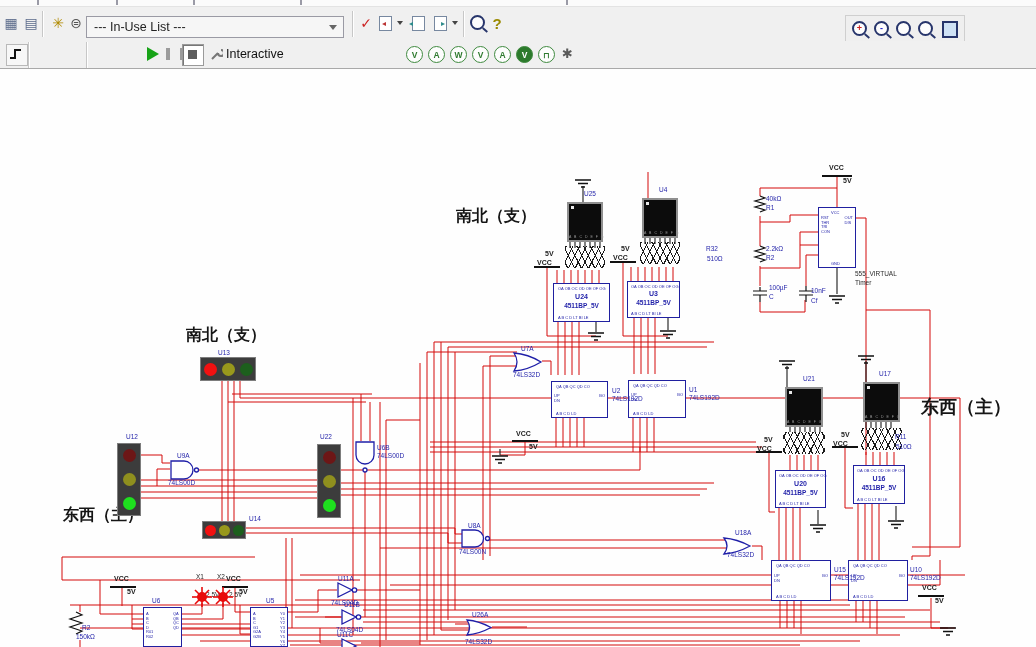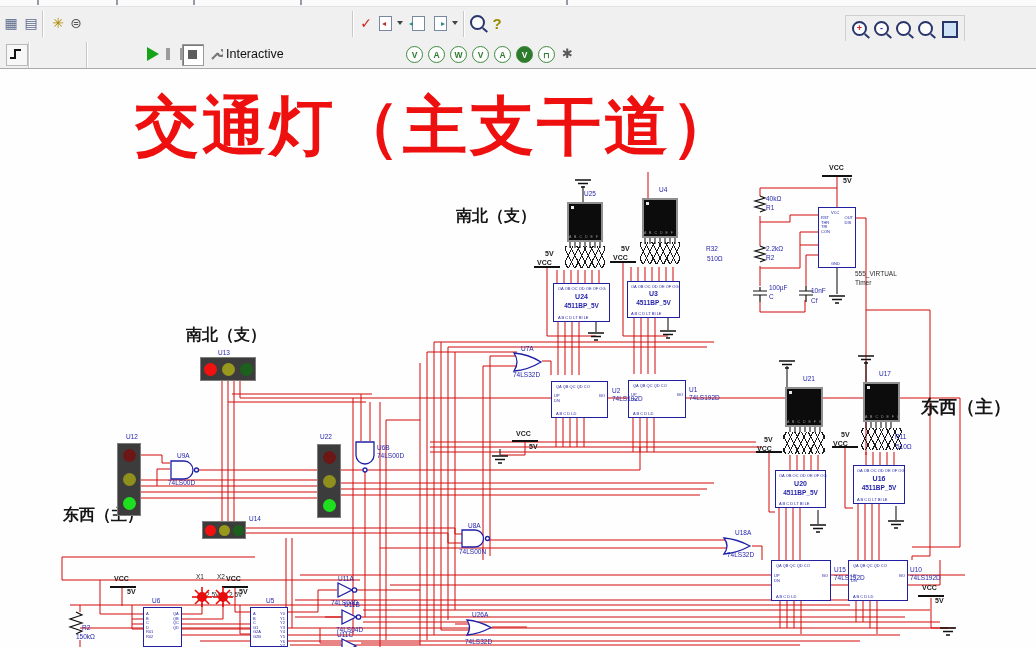--- a/index.html
+++ b/index.html
@@ -82,20 +82,24 @@
       <div class="tick" style="left:300px"></div>
     <div class="tick" style="left:566px"></div>
   </div>
 
   <div class="tb tb1">
     <div class="tbico" style="left:1px">▦</div>
     <div class="tbico" style="left:21px">▤</div>
     <div class="sep" style="left:42px"></div>
     <div class="tbico" style="left:48px;color:#b08a00">✳</div>
     <div class="tbico" style="left:66px;color:#555">⊜</div>
+    <div class="dd">
+      <span>--- In-Use List ---</span>
+      <span class="chev"></span>
+    </div>
     <div class="sep" style="left:352px"></div>
     <div class="tbico" style="left:356px;color:#c22;font-weight:bold">✓</div>
     <div class="minidoc" style="left:379px">
         <span class="arr" style="color:#b33;left:2px">◂</span>
       </div>
     <div class="caret" style="left:397px"></div>
     <div class="minidoc" style="left:412px">
         <span class="arr" style="color:#2a8a8a;left:-4px">◂</span>
       </div>
     <div class="minidoc" style="left:434px">
@@ -230,21 +234,20 @@
         <path d="M724,538q6,8 0,16q13,-1 26,-8q-13,-7 -26,-8z"></path>
         <path d="M467,620q5,7.5 0,15q12,-1 24,-7.5q-12,-6.5 -24,-7.5z"></path>
         <path d="M338,583l14,7-14,7z"></path>
           <circle cx="354.5" cy="590" r="2.2"></circle>
         <path d="M342,610l14,7-14,7z"></path>
           <circle cx="358.5" cy="617" r="2.2"></circle>
         <path d="M342,639l14,7-14,7z"></path>
       </g>
     </svg>
 
-    <div class="title">交通灯（主支干道）</div>
 
     <div class="sec" style="left:186px;top:256px">南北（支）</div>
     <div class="sec" style="left:456px;top:137px">南北（支）</div>
     <div class="sec" style="left:63px;top:436px">东西（主）</div>
     <div class="sec" style="left:921px;top:326px;font-size:18px">东西（主）</div>
 
     <div class="disp" style="left:567px;top:133px;width:36px;height:40px">
       <div class="dot"></div>
         <div class="segs">A B C D E F G</div>
       </div>

